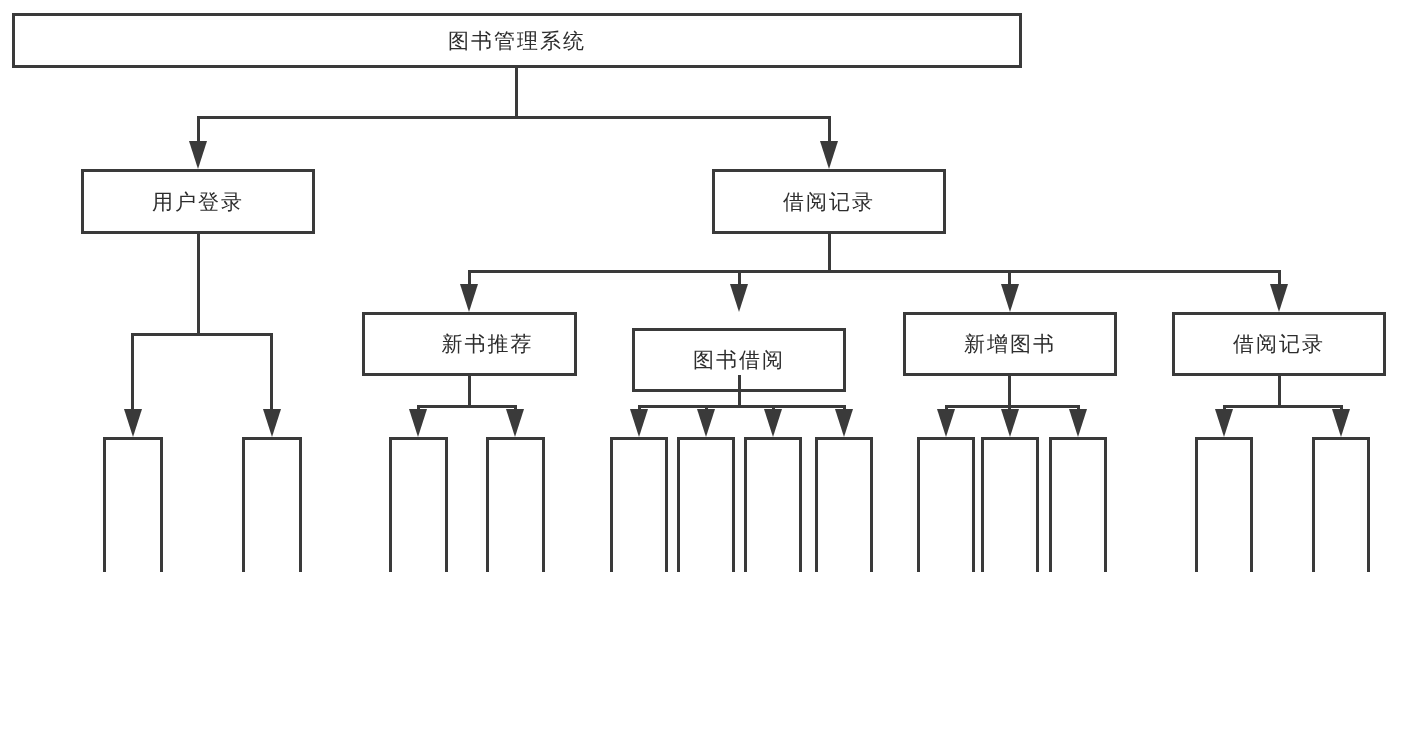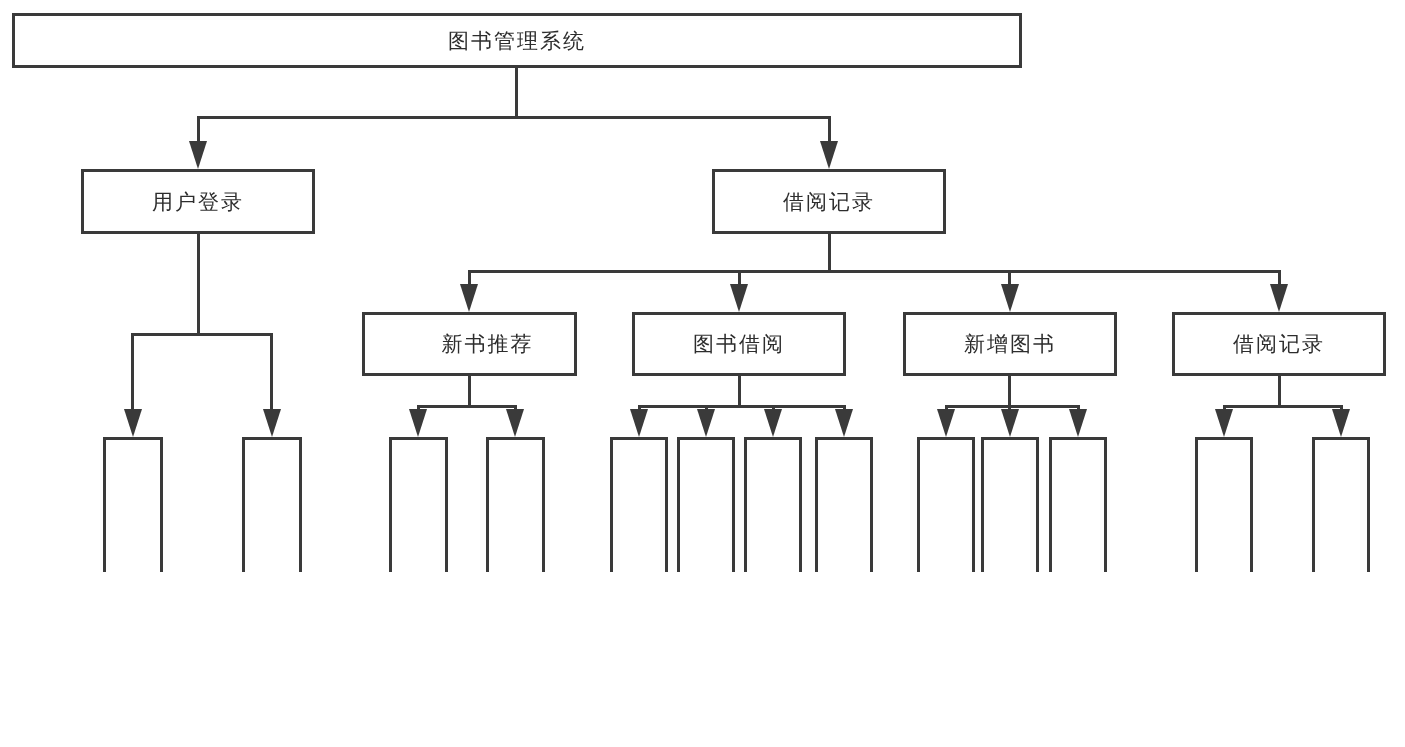--- a/index.html
+++ b/index.html
@@ -83,21 +83,21 @@
   <div class="vline" style="left:468px;top:270px;height:16px;"></div>
   <div class="arrow" style="left:460px;top:284px;"></div>
   <div class="vline" style="left:738px;top:270px;height:16px;"></div>
   <div class="arrow" style="left:730px;top:284px;"></div>
   <div class="vline" style="left:1008px;top:270px;height:16px;"></div>
   <div class="arrow" style="left:1001px;top:284px;"></div>
   <div class="vline" style="left:1278px;top:270px;height:16px;"></div>
   <div class="arrow" style="left:1270px;top:284px;"></div>
 
   <div class="node" style="left:362px;top:312px;width:215px;height:64px;padding-left:36px;">新书推荐</div>
-  <div class="node" style="left:632px;top:312px;width:214px;height:64px;">图书借阅</div>
+  <div class="node" style="left:632px;top:328px;width:214px;height:64px;">图书借阅</div>
   <div class="node" style="left:903px;top:312px;width:214px;height:64px;">新增图书</div>
   <div class="node" style="left:1172px;top:312px;width:214px;height:64px;">借阅记录</div>
 
   <div class="vline" style="left:468px;top:375px;height:33px;"></div>
   <div class="hline" style="left:417px;top:405px;width:100px;"></div>
   <div class="vline" style="left:417px;top:405px;height:8px;"></div>
   <div class="arrow" style="left:409px;top:409px;"></div>
   <div class="vline" style="left:514px;top:405px;height:8px;"></div>
   <div class="arrow" style="left:506px;top:409px;"></div>
 

